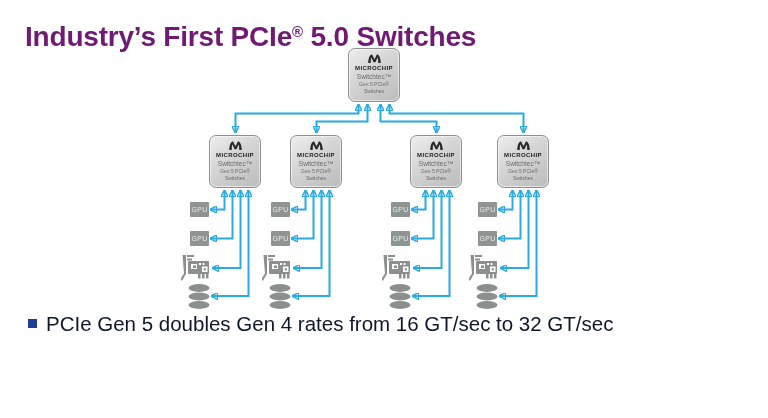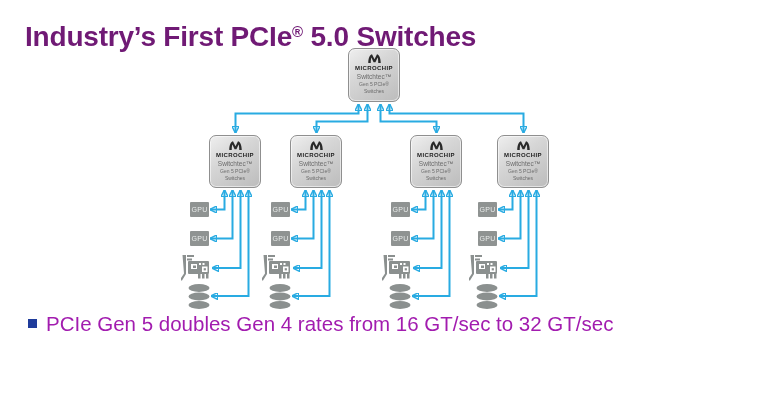--- a/index.html
+++ b/index.html
@@ -25,21 +25,21 @@
   
   .gpu{position:absolute;z-index:2;width:19px;height:15px;background:#8f9392;border-radius:1px;
        display:flex;align-items:center;justify-content:center;}
   .gpu span{font-size:7px;color:#e9eceb;letter-spacing:.3px;}
   .devicon{position:absolute;z-index:2;}
   
   .bullets{position:absolute;left:28px;top:313px;width:732px;z-index:2;
            display:flex;flex-direction:column;gap:13px;}
   .bullet-row{display:flex;align-items:flex-start;}
   .bsq{width:9px;height:9px;background:#1f3c9b;margin:6px 9px 0 0;flex:0 0 auto;}
-  .btext{font-size:20.5px;color:#a21caf;line-height:1.12;white-space:nowrap;}
+  .btext{font-size:20.5px;color:#0f172a;line-height:1.12;white-space:nowrap;}
 </style>
 </head>
 <body>
 
 <div id="slide">
 
   <div class="title"><span>Industry’s First PCIe</span><span class="reg">®</span><span> 5.0 Switches</span></div>
 
   <svg id="wires" width="768" height="418">
     <defs>

